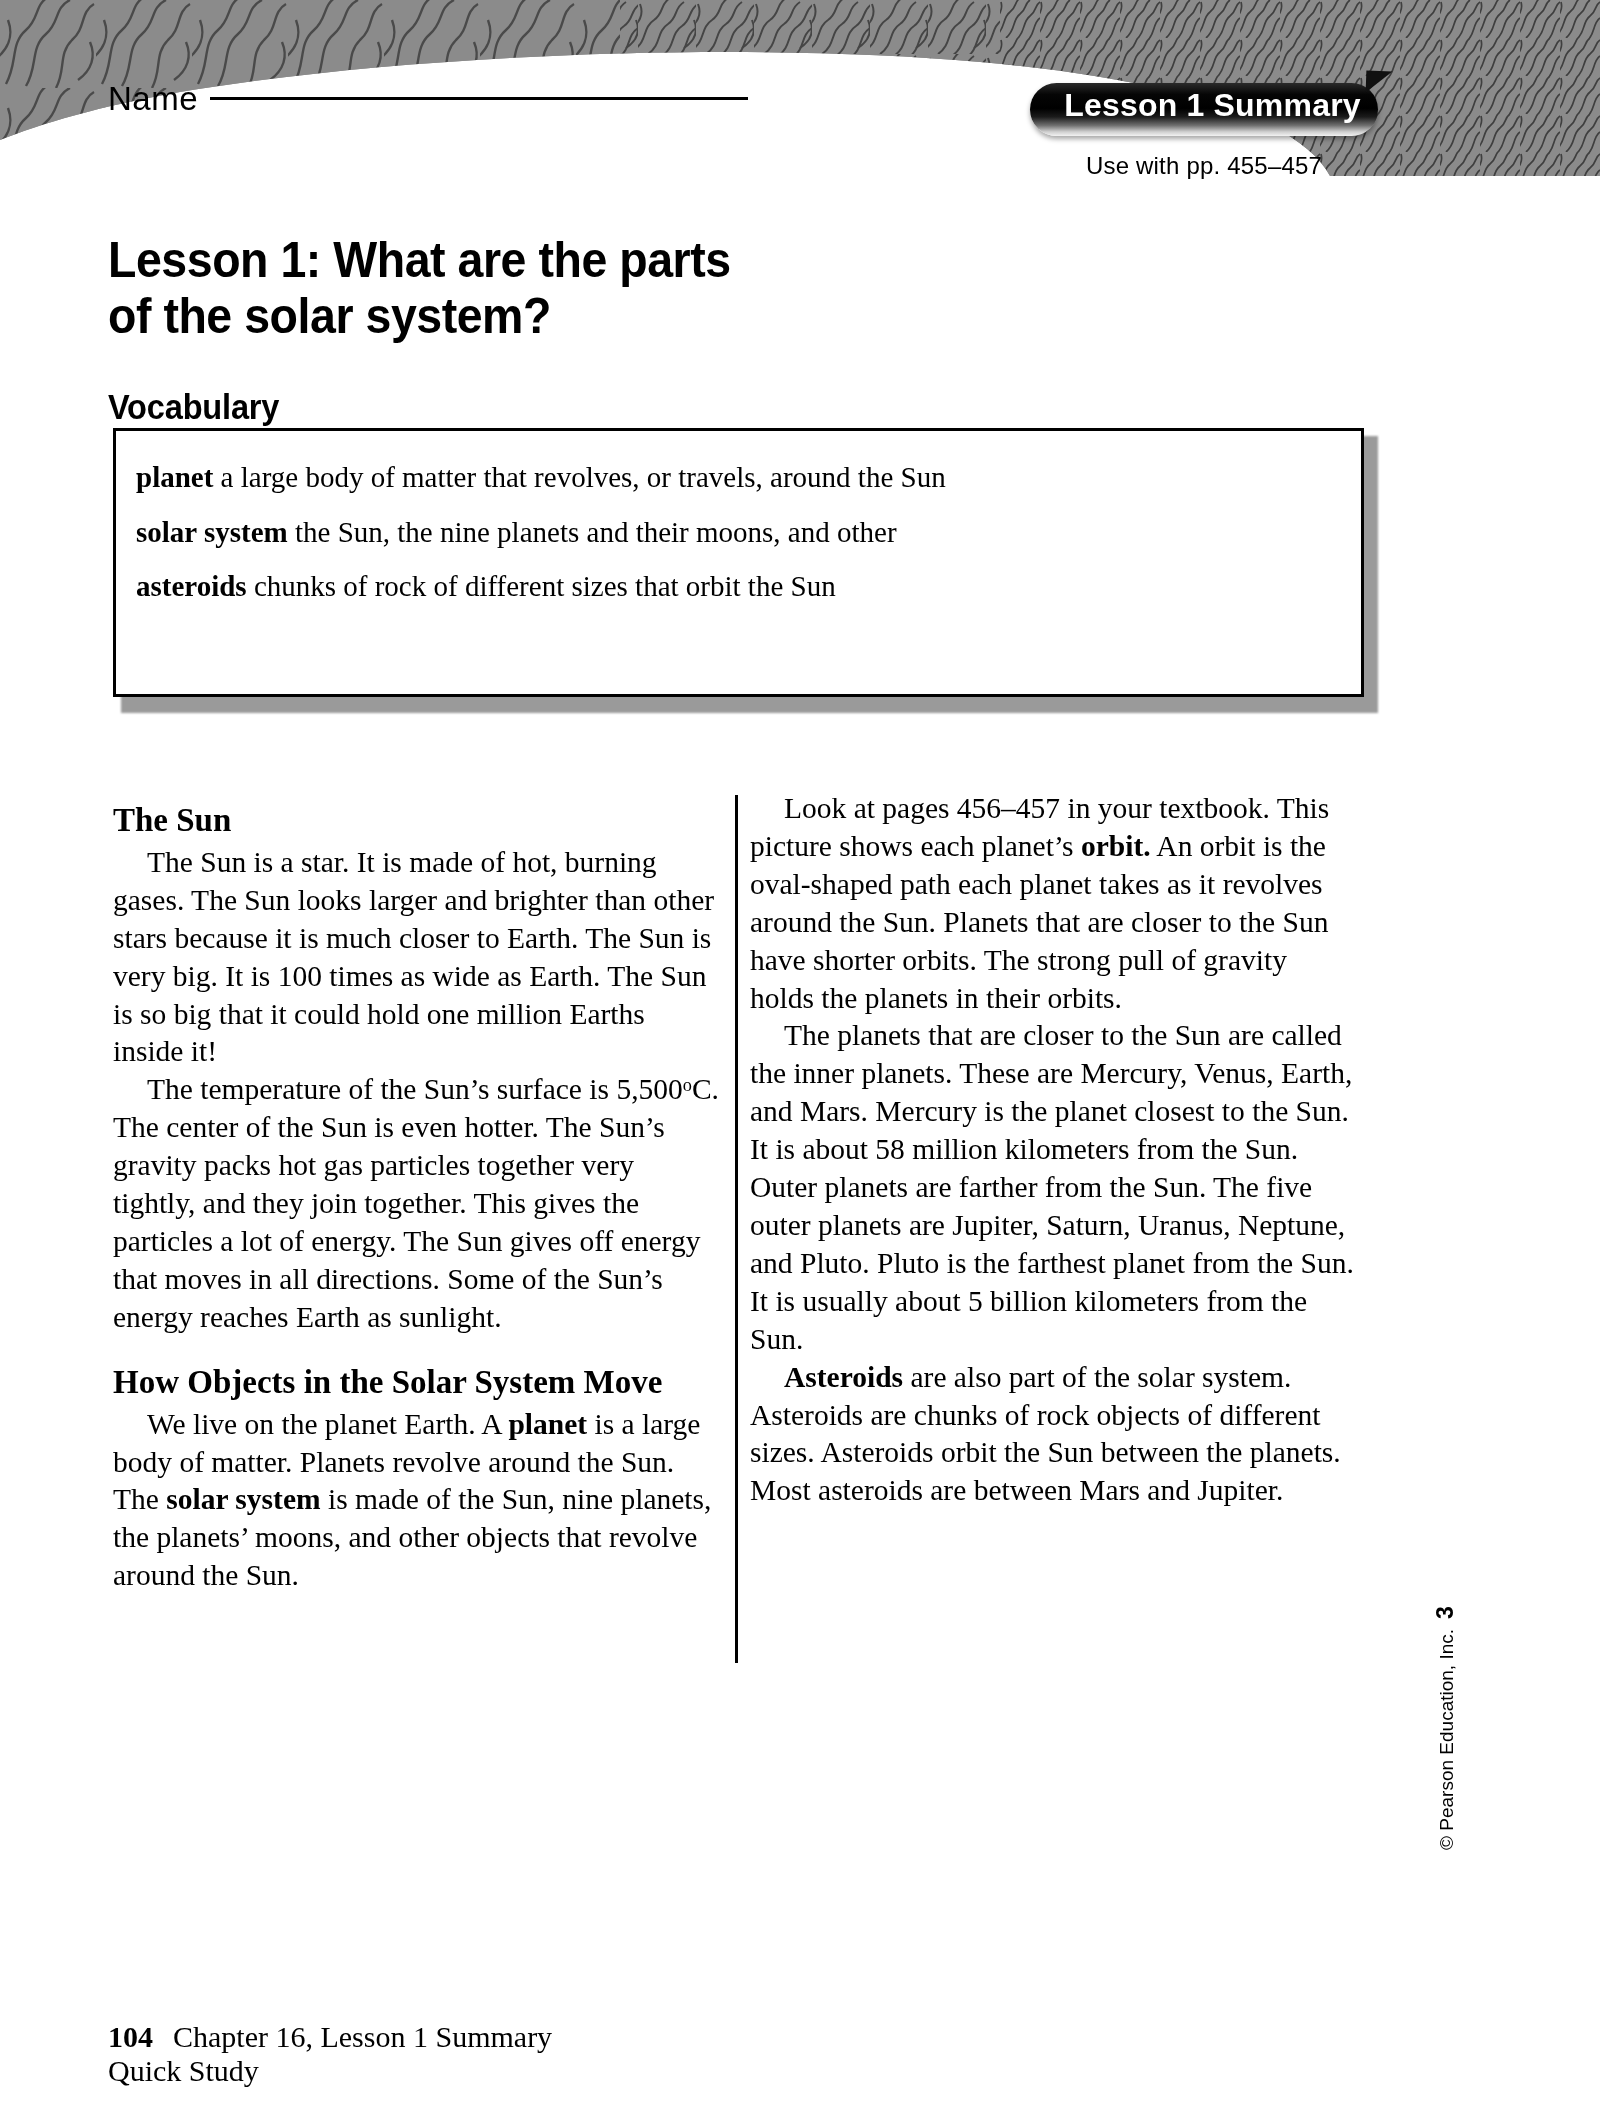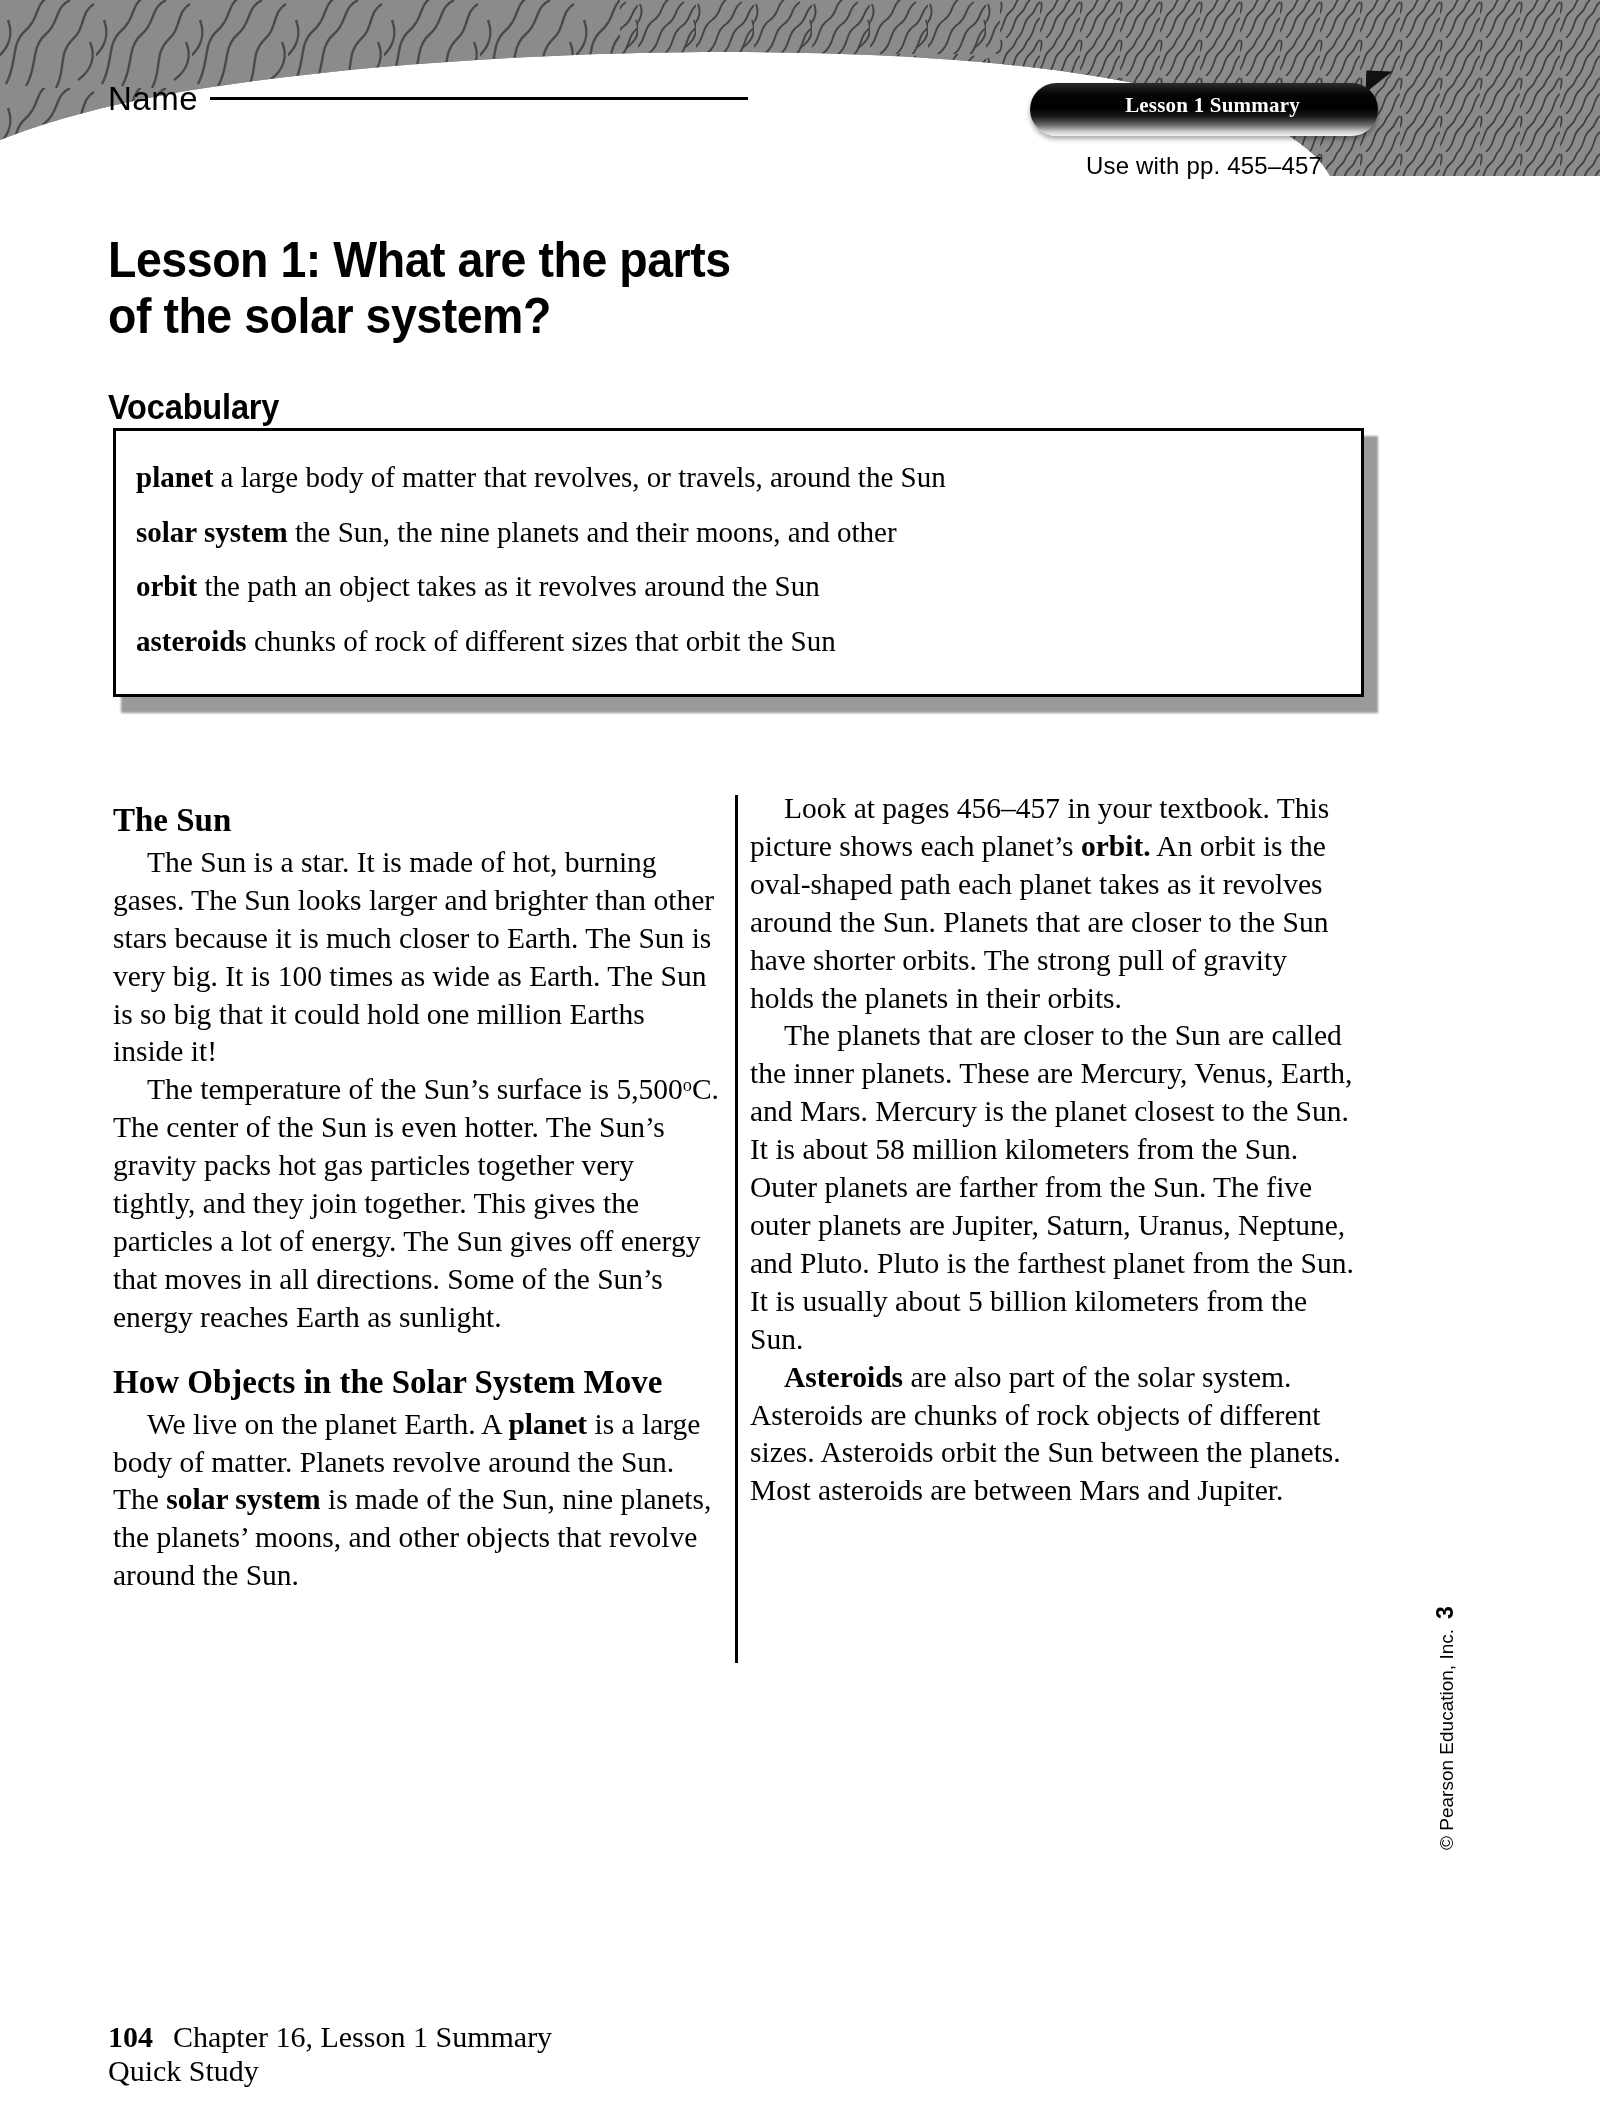--- a/index.html
+++ b/index.html
@@ -65,23 +65,23 @@
         #1b1b1b 64%, #6f6f6f 80%, #cfcfcf 92%, #f2f2f2 100%);
     display: flex;
     align-items: center;
     justify-content: center;
     box-shadow: 0 3px 5px rgba(0,0,0,0.35);
   }
   .badge-text {
     position: relative;
     top: -4px;
     color: #ffffff;
-    font-family: Liberation Serif, serif;
-    font-weight: bold;
-    font-size: 21px;
+    font-family: Liberation Sans, sans-serif;
+    font-weight: bold;
+    font-size: 32px;
     letter-spacing: 0.2px;
     white-space: nowrap;
     margin-left: 17px;
   }
   .badge-tail {
     position: absolute;
     right: -14px; top: -12px;
     width: 0; height: 0;
     border-left: 26px solid #111111;
     border-bottom: 22px solid transparent;
@@ -300,23 +300,20 @@
 <div class="vocab-box">
 
   <div class="vocab-entry">
     <span class="term">planet</span><span> a large body of matter that revolves, or travels, around the Sun</span>
   </div>
 
   <div class="vocab-entry">
     <span class="term">solar system</span><span>  the Sun, the nine planets and their moons, and other</span>
   </div>
 
-  <div class="vocab-entry">
-    <span class="term">orbit</span><span> the path an object takes as it revolves around the Sun</span>
-  </div>
 
   <div class="vocab-entry">
     <span class="term">asteroids</span><span> chunks of rock of different sizes that orbit the Sun</span>
   </div>
 
 </div>
 
 <div class="col-divider"></div>
 
 <div class="col col-left">

